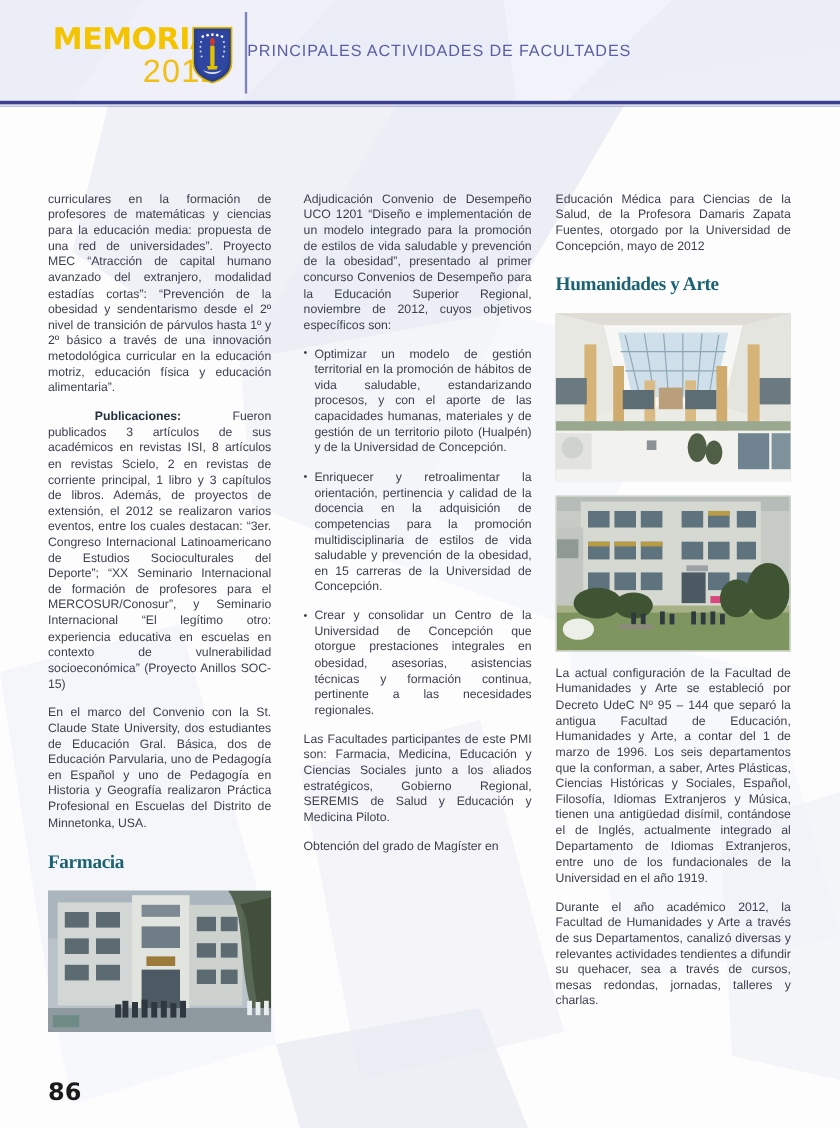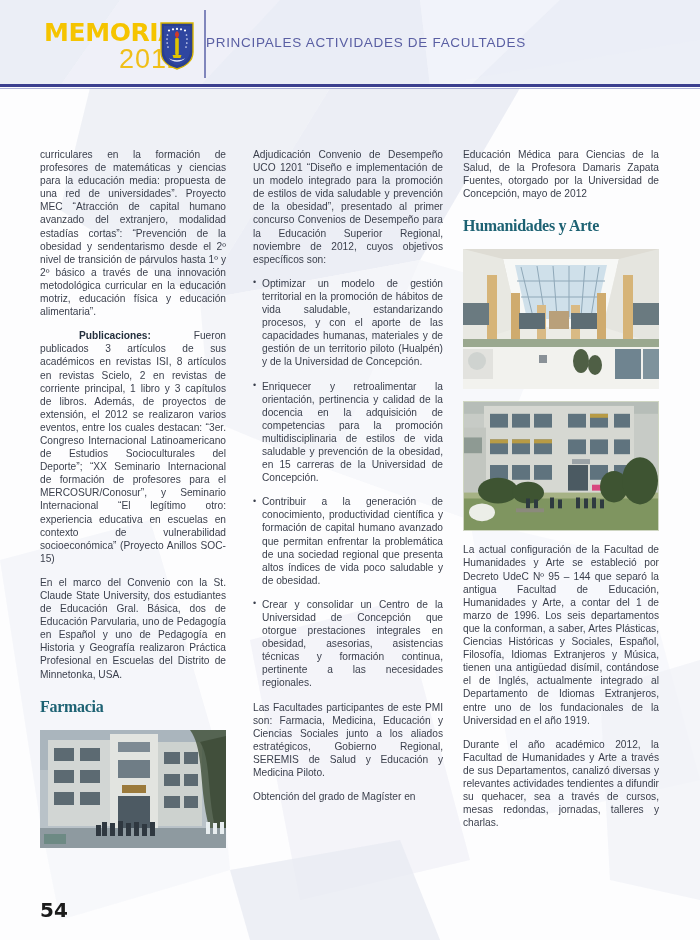--- a/index.html
+++ b/index.html
@@ -112,21 +112,21 @@
     color: #5a5fa3;
     font-family: "Liberation Sans", sans-serif;
     font-weight: 400;
     z-index: 5;
     white-space: nowrap;
   }
 
   
   .columns {
     position: absolute;
-    left: 0; top: 0;
+    left: 0; top: 12px;
     width: 700px; height: 829px;
     z-index: 2;
   }
   .col {
     position: absolute;
     top: 148px;
   }
   .col-1 { left: 40px;  width: 186px; }
   .col-2 { left: 253px; width: 190px; }
   .col-3 { left: 463px; width: 196px; }
@@ -330,21 +330,20 @@
       </div>
 
     </div>
 
     <div class="col col-2">
       <p class="body">Adjudicación Convenio de Desempeño UCO 1201 “Diseño e implementación de un modelo integrado para la promoción de estilos de vida saludable y prevención de la obesidad”, presentado al primer concurso Convenios de Desempeño para la Educación Superior Regional,  noviembre de  2012, cuyos objetivos específicos  son:</p>
 
       <ul class="bullets">
         <li>Optimizar un modelo de gestión territorial en la promoción de hábitos de vida saludable, estandarizando procesos, y con el aporte de las capacidades humanas, materiales y de gestión de un territorio piloto (Hualpén) y de la Universidad de Concepción.</li>
         <li>Enriquecer y retroalimentar la orientación, pertinencia y calidad de la docencia en la adquisición de competencias para la promoción multidisciplinaria de estilos de vida saludable y prevención de la obesidad, en 15 carreras de la Universidad de Concepción.</li>
-        <li>Contribuir a la generación de conocimiento, productividad científica y formación de capital humano avanzado que permitan enfrentar la problemática de una sociedad regional que presenta altos índices de vida poco saludable y de obesidad.</li>
         <li>Crear y consolidar un Centro de la Universidad de Concepción que otorgue prestaciones integrales en obesidad, asesorias, asistencias técnicas y formación continua, pertinente a las necesidades regionales.</li>
       </ul>
 
       <p class="body">Las Facultades participantes de este PMI son: Farmacia, Medicina, Educación y Ciencias Sociales junto a los aliados estratégicos, Gobierno Regional, SEREMIS de Salud y Educación y Medicina Piloto.</p>
       <p class="body last">Obtención del grado de Magíster en</p>
     </div>
 
     <div class="col col-3">
       <p class="body">Educación Médica para Ciencias de la Salud, de la Profesora Damaris Zapata Fuentes,  otorgado por la Universidad de Concepción,  mayo de 2012</p>
 
@@ -450,15 +449,15 @@
           <rect x="0" y="36" width="18" height="16" fill="#8e9a93"></rect>
         </svg>
       </div>
 
       <p class="body">La actual configuración de la Facultad de Humanidades y Arte se estableció por Decreto UdeC Nº 95 – 144 que separó la antigua Facultad de Educación, Humanidades y Arte, a contar del 1 de marzo de 1996. Los seis departamentos que la conforman, a saber, Artes Plásticas, Ciencias Históricas y Sociales, Español, Filosofía, Idiomas Extranjeros y Música, tienen una antigüedad disímil, contándose el de Inglés, actualmente integrado al Departamento de Idiomas Extranjeros, entre uno de los fundacionales de la Universidad en el año 1919.</p>
       <p class="body last">Durante el año académico 2012, la Facultad de Humanidades y Arte a través de sus Departamentos, canalizó diversas y relevantes actividades tendientes a difundir su quehacer, sea a través de cursos, mesas redondas, jornadas, talleres y charlas.</p>
     </div>
 
   </div>
 
-  <div class="page-number">54</div>
+  <div class="page-number">86</div>
 
 </div>
 
 </body></html>

